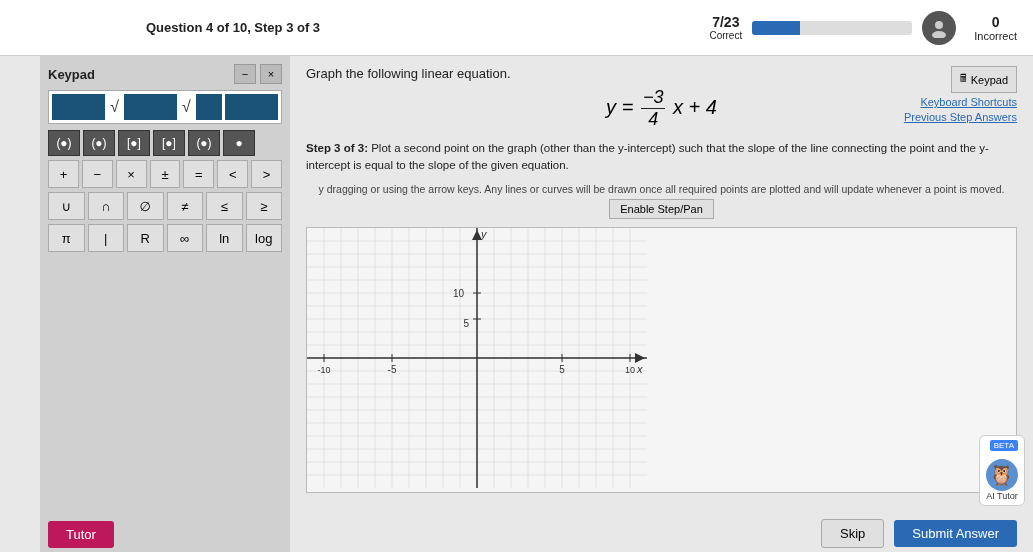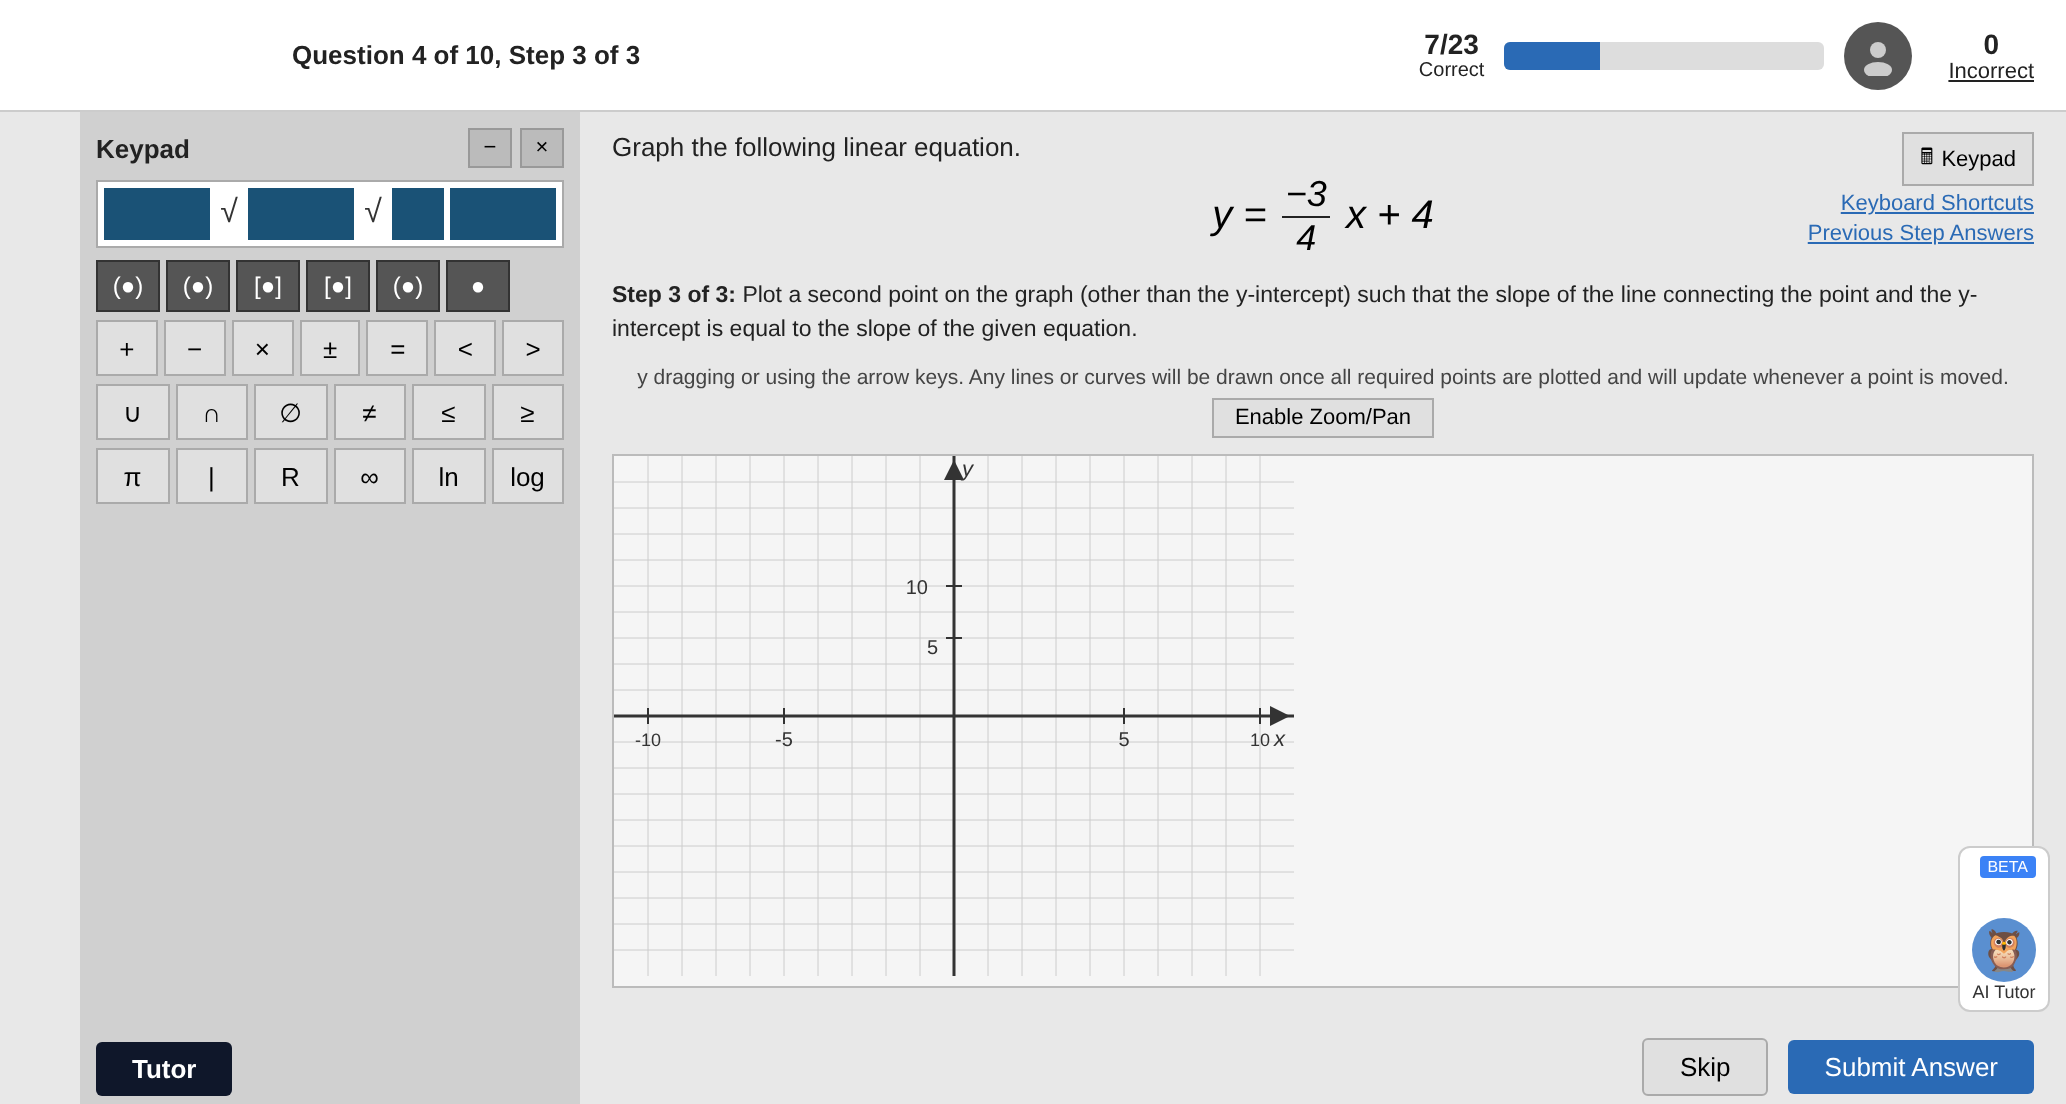--- a/index.html
+++ b/index.html
@@ -187,27 +187,27 @@
       cursor: pointer;
       font-size: 13px;
       display: flex;
       align-items: center;
       justify-content: center;
     }
 
     
     .tutor-btn {
       margin-top: auto;
-      background: #0f172a;
+      background: #be185d;
       color: #fff;
       border: none;
       padding: 6px 18px;
       cursor: pointer;
       font-size: 13px;
-      font-weight: bold;
+      font-weight: normal;
       align-self: flex-start;
       border-radius: 3px;
     }
 
     
     .right-panel {
       flex: 1;
       background: #e8e8e8;
       display: flex;
       flex-direction: column;
@@ -321,21 +321,21 @@
       padding: 4px 6px;
       font-size: 9px;
       color: #333;
     }
     .ai-tutor-badge .beta-label {
       background: #3b82f6;
       color: #fff;
       font-size: 8px;
       padding: 1px 4px;
       border-radius: 2px;
-      margin-bottom: 20px;
+      margin-bottom: 8px;
       align-self: flex-end;
       text-align: right;
     }
     .ai-tutor-owl {
       width: 32px;
       height: 32px;
       background: #5a8fd0;
       border-radius: 50%;
       display: flex;
       align-items: center;
@@ -357,21 +357,21 @@
       <div class="progress-bar-fill" style="width: 30%;"></div>
     </div>
     <div class="avatar-circle">
       <svg width="20" height="20" viewBox="0 0 20 20">
           <circle cx="10" cy="7" r="4" fill="#ccc"></circle>
           <ellipse cx="10" cy="17" rx="7" ry="4" fill="#ccc"></ellipse>
         </svg>
     </div>
     <div class="incorrect-section">
       <div class="num">0</div>
-      <div style="font-size:11px;text-decoration:underline;">Incorrect</div>
+      <div style="font-size:11px;">Incorrect</div>
     </div>
   </div>
 </div>
 
 <div class="main-content">
 
   <div class="left-panel">
     <div class="keypad-header">
       <span class="keypad-title">Keypad</span>
       <div class="keypad-controls">
@@ -456,21 +456,21 @@
     <div class="step-instruction">
       <strong>Step 3 of 3:</strong>
       <span>Plot a second point on the graph (other than the y-intercept) such that the slope of the line connecting the point and the y-intercept is equal to the slope of the given equation.</span>
     </div>
 
     <div class="graph-hint">
       <span>y dragging or using the arrow keys. Any lines or curves will be drawn once all required points are plotted and will update whenever a point is moved.</span>
     </div>
 
     <div style="display:flex;justify-content:center;margin-bottom:4px;">
-      <button class="zoom-btn">Enable Zoom/Pan</button>
+      <button class="zoom-btn">Enable Step/Pan</button>
     </div>
 
     <div class="graph-svg-wrapper">
       <svg width="340" height="260" viewBox="0 0 340 260">
 
         <rect width="340" height="260" fill="#f5f5f5"></rect>
 
         <g stroke="#ccc" stroke-width="0.5">
 
           <line x1="17" y1="0" x2="17" y2="260"></line>

